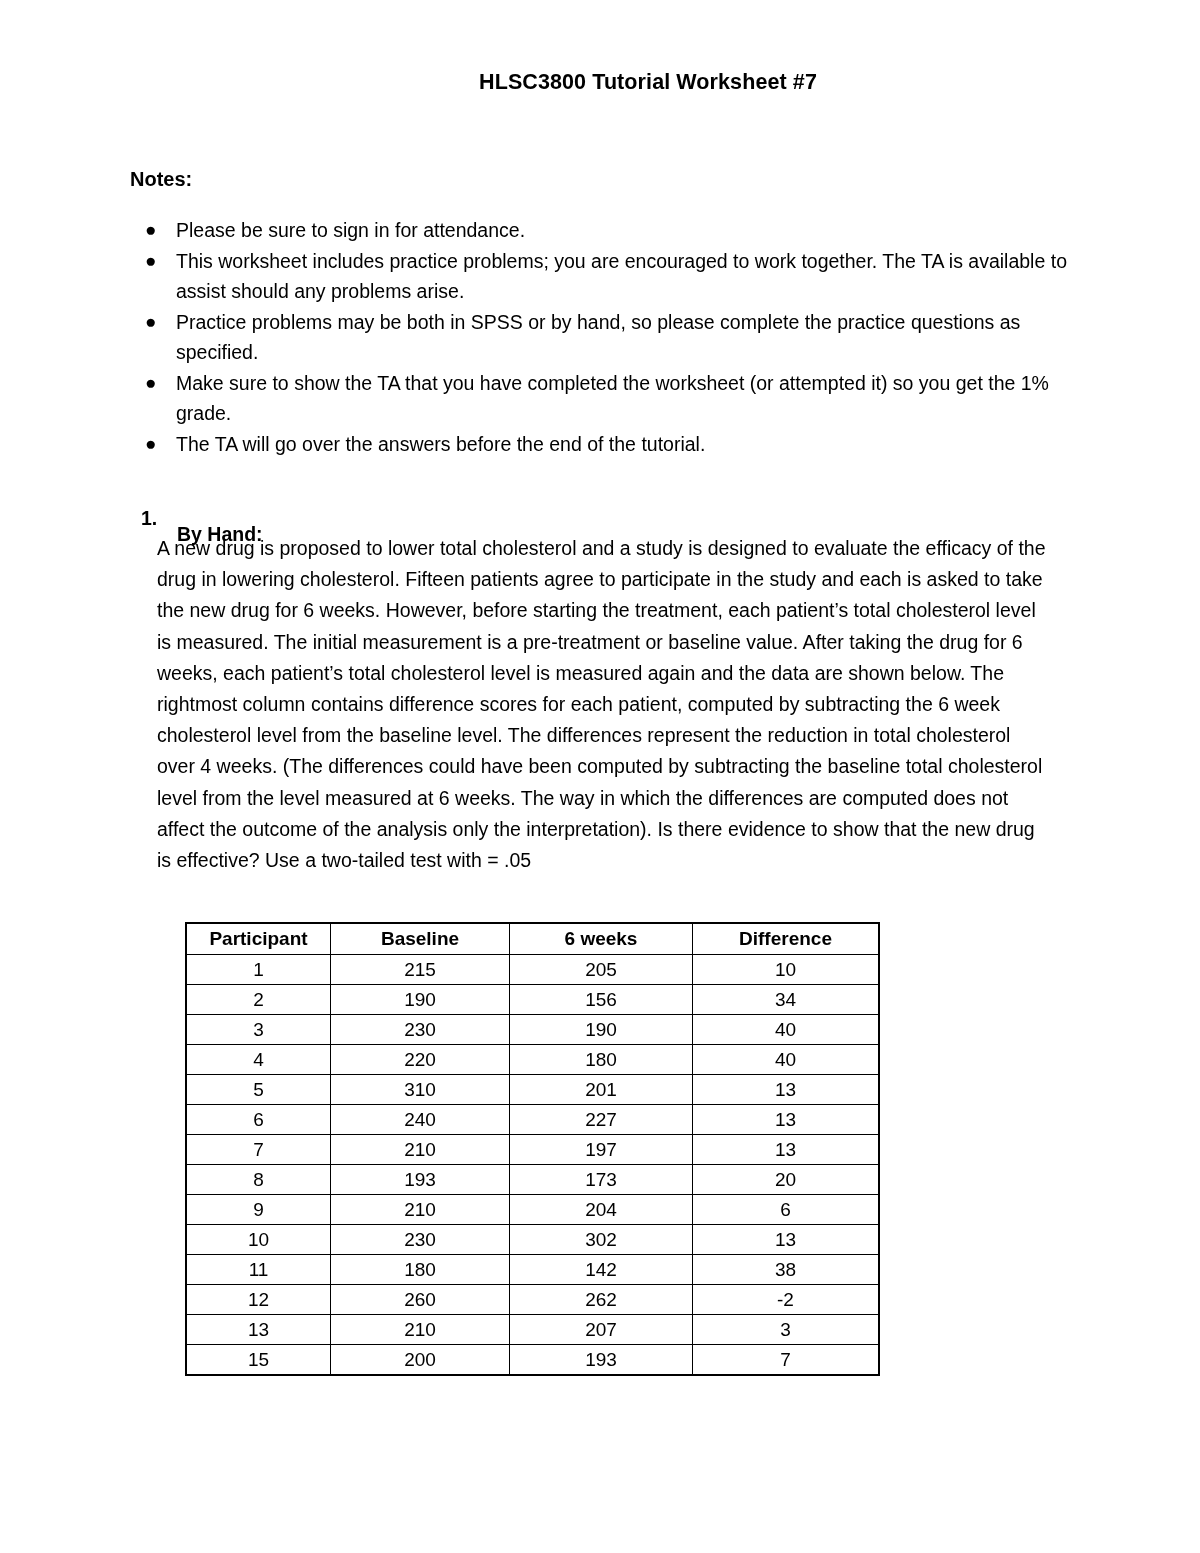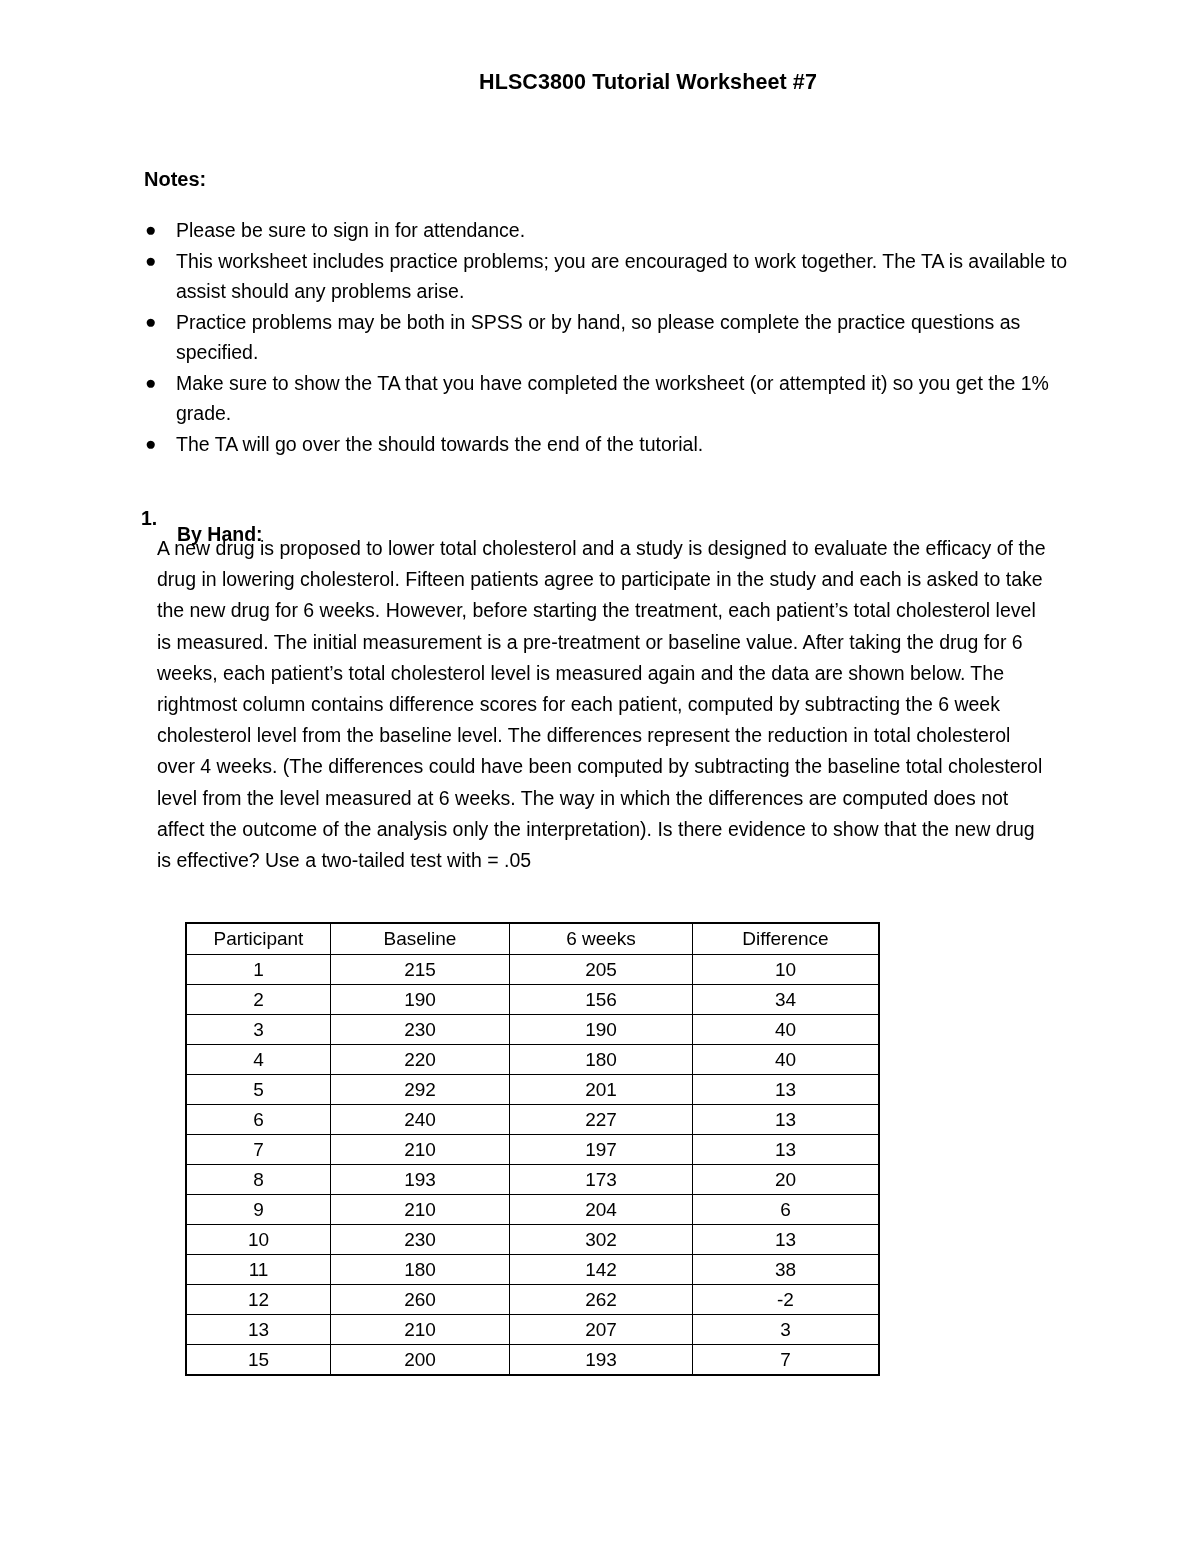--- a/index.html
+++ b/index.html
@@ -25,21 +25,21 @@
     top: 70px;
     width: 1200px;
     text-align: center;
     font-size: 21.5px;
     font-weight: bold;
     letter-spacing: 0.1px;
     padding-left: 48px;
   }
   .notes-heading {
     position: absolute;
-    left: 144px;
+    left: 130px;
     top: 168px;
     font-size: 20px;
     font-weight: bold;
   }
   .bullet-list {
     position: absolute;
     left: 141px;
     top: 215px;
     width: 930px;
   }
@@ -98,21 +98,21 @@
   table.data-table td, table.data-table th {
     border: 1px solid #000000;
     text-align: center;
     font-size: 19px;
     height: 29px;
     padding: 0;
     vertical-align: middle;
     font-weight: normal;
   }
   table.data-table thead th {
-    font-weight: normal;
+    font-weight: bold;
     border-top: 2px solid #000000;
     height: 30px;
   }
   table.data-table .c0 { width: 143px; }
   table.data-table .c1 { width: 178px; }
   table.data-table .c2 { width: 182px; }
   table.data-table .c3 { width: 185px; }
   table.data-table tbody tr:last-child td {
     border-bottom: 2px solid #000000;
     text-align: center;
@@ -147,21 +147,21 @@
     <div class="bullet-item">
       <span class="bullet-dot">●</span>
       <span>Practice problems may be both in SPSS or by hand, so please complete the practice questions as specified.</span>
     </div>
     <div class="bullet-item">
       <span class="bullet-dot">●</span>
       <span>Make sure to show the TA that you have completed the worksheet (or attempted it) so you get the 1% grade.</span>
     </div>
     <div class="bullet-item">
       <span class="bullet-dot">●</span>
-      <span>The TA will go over the should towards the end of the tutorial.</span>
+      <span>The TA will go over the answers before the end of the tutorial.</span>
     </div>
   </div>
 
   <div class="numbered-block">
     <span class="num-marker">1.</span>
     <span class="num-title">By Hand:</span>
     <div class="num-body">A new drug is proposed to lower total cholesterol and a study is designed to evaluate the efficacy of the drug in lowering cholesterol. Fifteen patients agree to participate in the study and each is asked to take the new drug for 6 weeks. However, before starting the treatment, each patient’s total cholesterol level is measured. The initial measurement is a pre-treatment or baseline value. After taking the drug for 6 weeks, each patient’s total cholesterol level is measured again and the data are shown below. The rightmost column contains difference scores for each patient, computed by subtracting the 6 week cholesterol level from the baseline level. The differences represent the reduction in total cholesterol over 4 weeks. (The differences could have been computed by subtracting the baseline total cholesterol level from the level measured at 6 weeks. The way in which the differences are computed does not affect the outcome of the analysis only the interpretation). Is there evidence to show that the new drug is effective? Use a two-tailed test with  = .05</div>
   </div>
 
   <table class="data-table">
@@ -193,21 +193,21 @@
         <td class="c3">40</td>
       </tr>
       <tr>
         <td class="c0">4</td>
         <td class="c1">220</td>
         <td class="c2">180</td>
         <td class="c3">40</td>
       </tr>
       <tr>
         <td class="c0">5</td>
-        <td class="c1">292</td>
+        <td class="c1">310</td>
         <td class="c2">201</td>
         <td class="c3">13</td>
       </tr>
       <tr>
         <td class="c0">6</td>
         <td class="c1">240</td>
         <td class="c2">227</td>
         <td class="c3">13</td>
       </tr>
       <tr>

